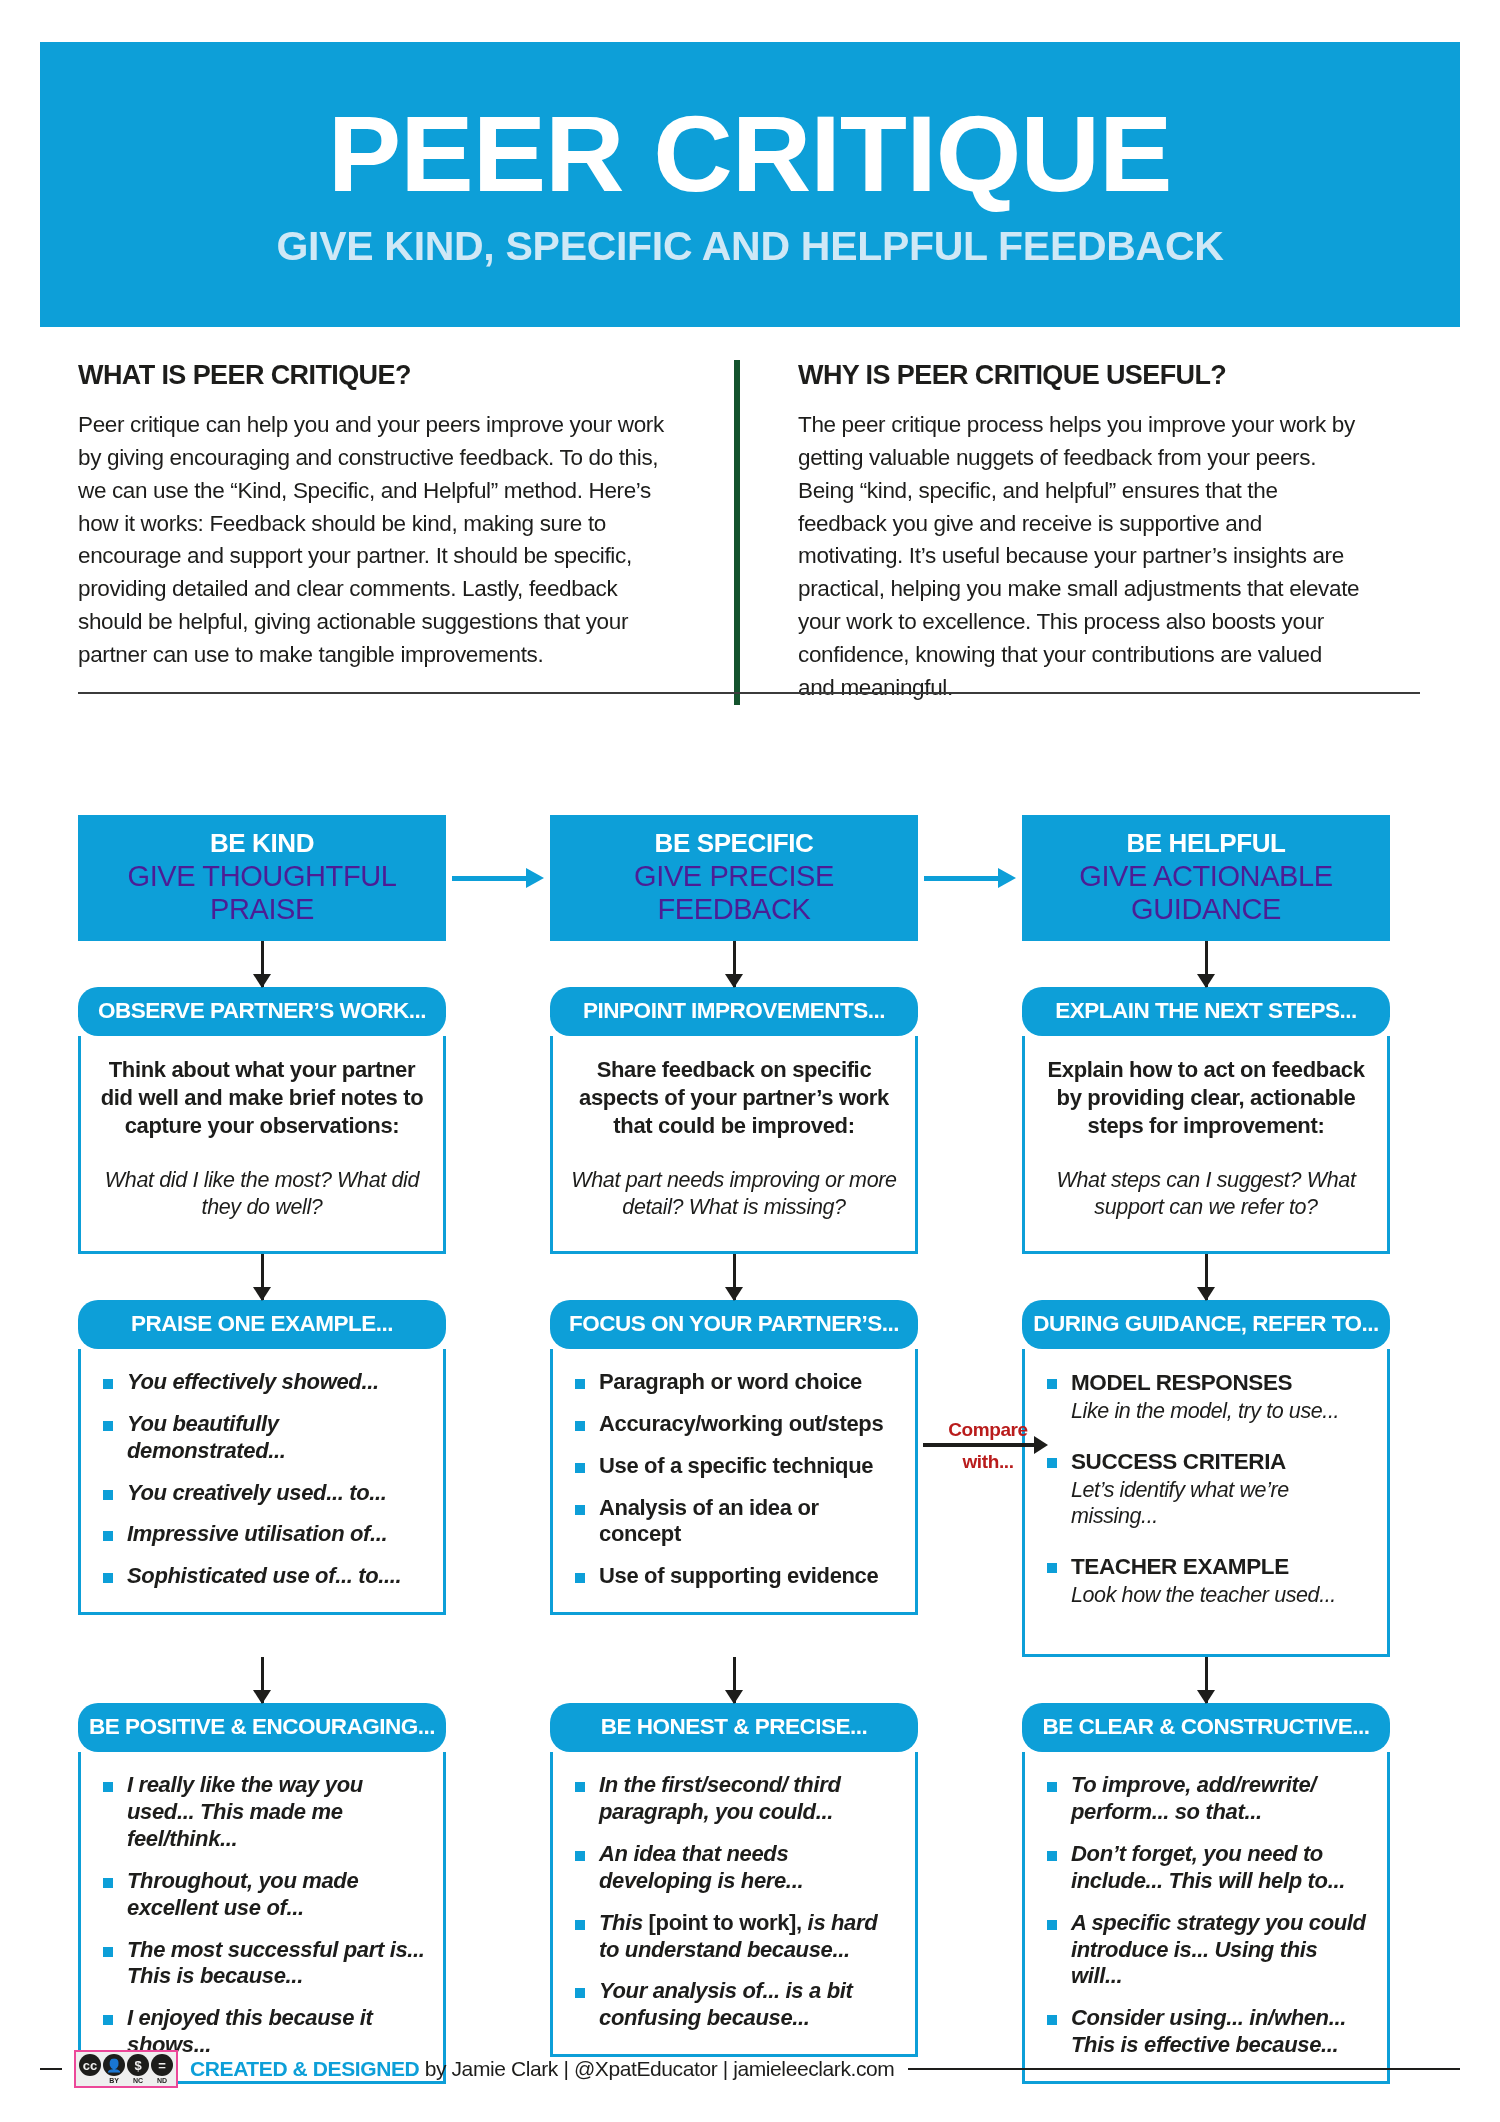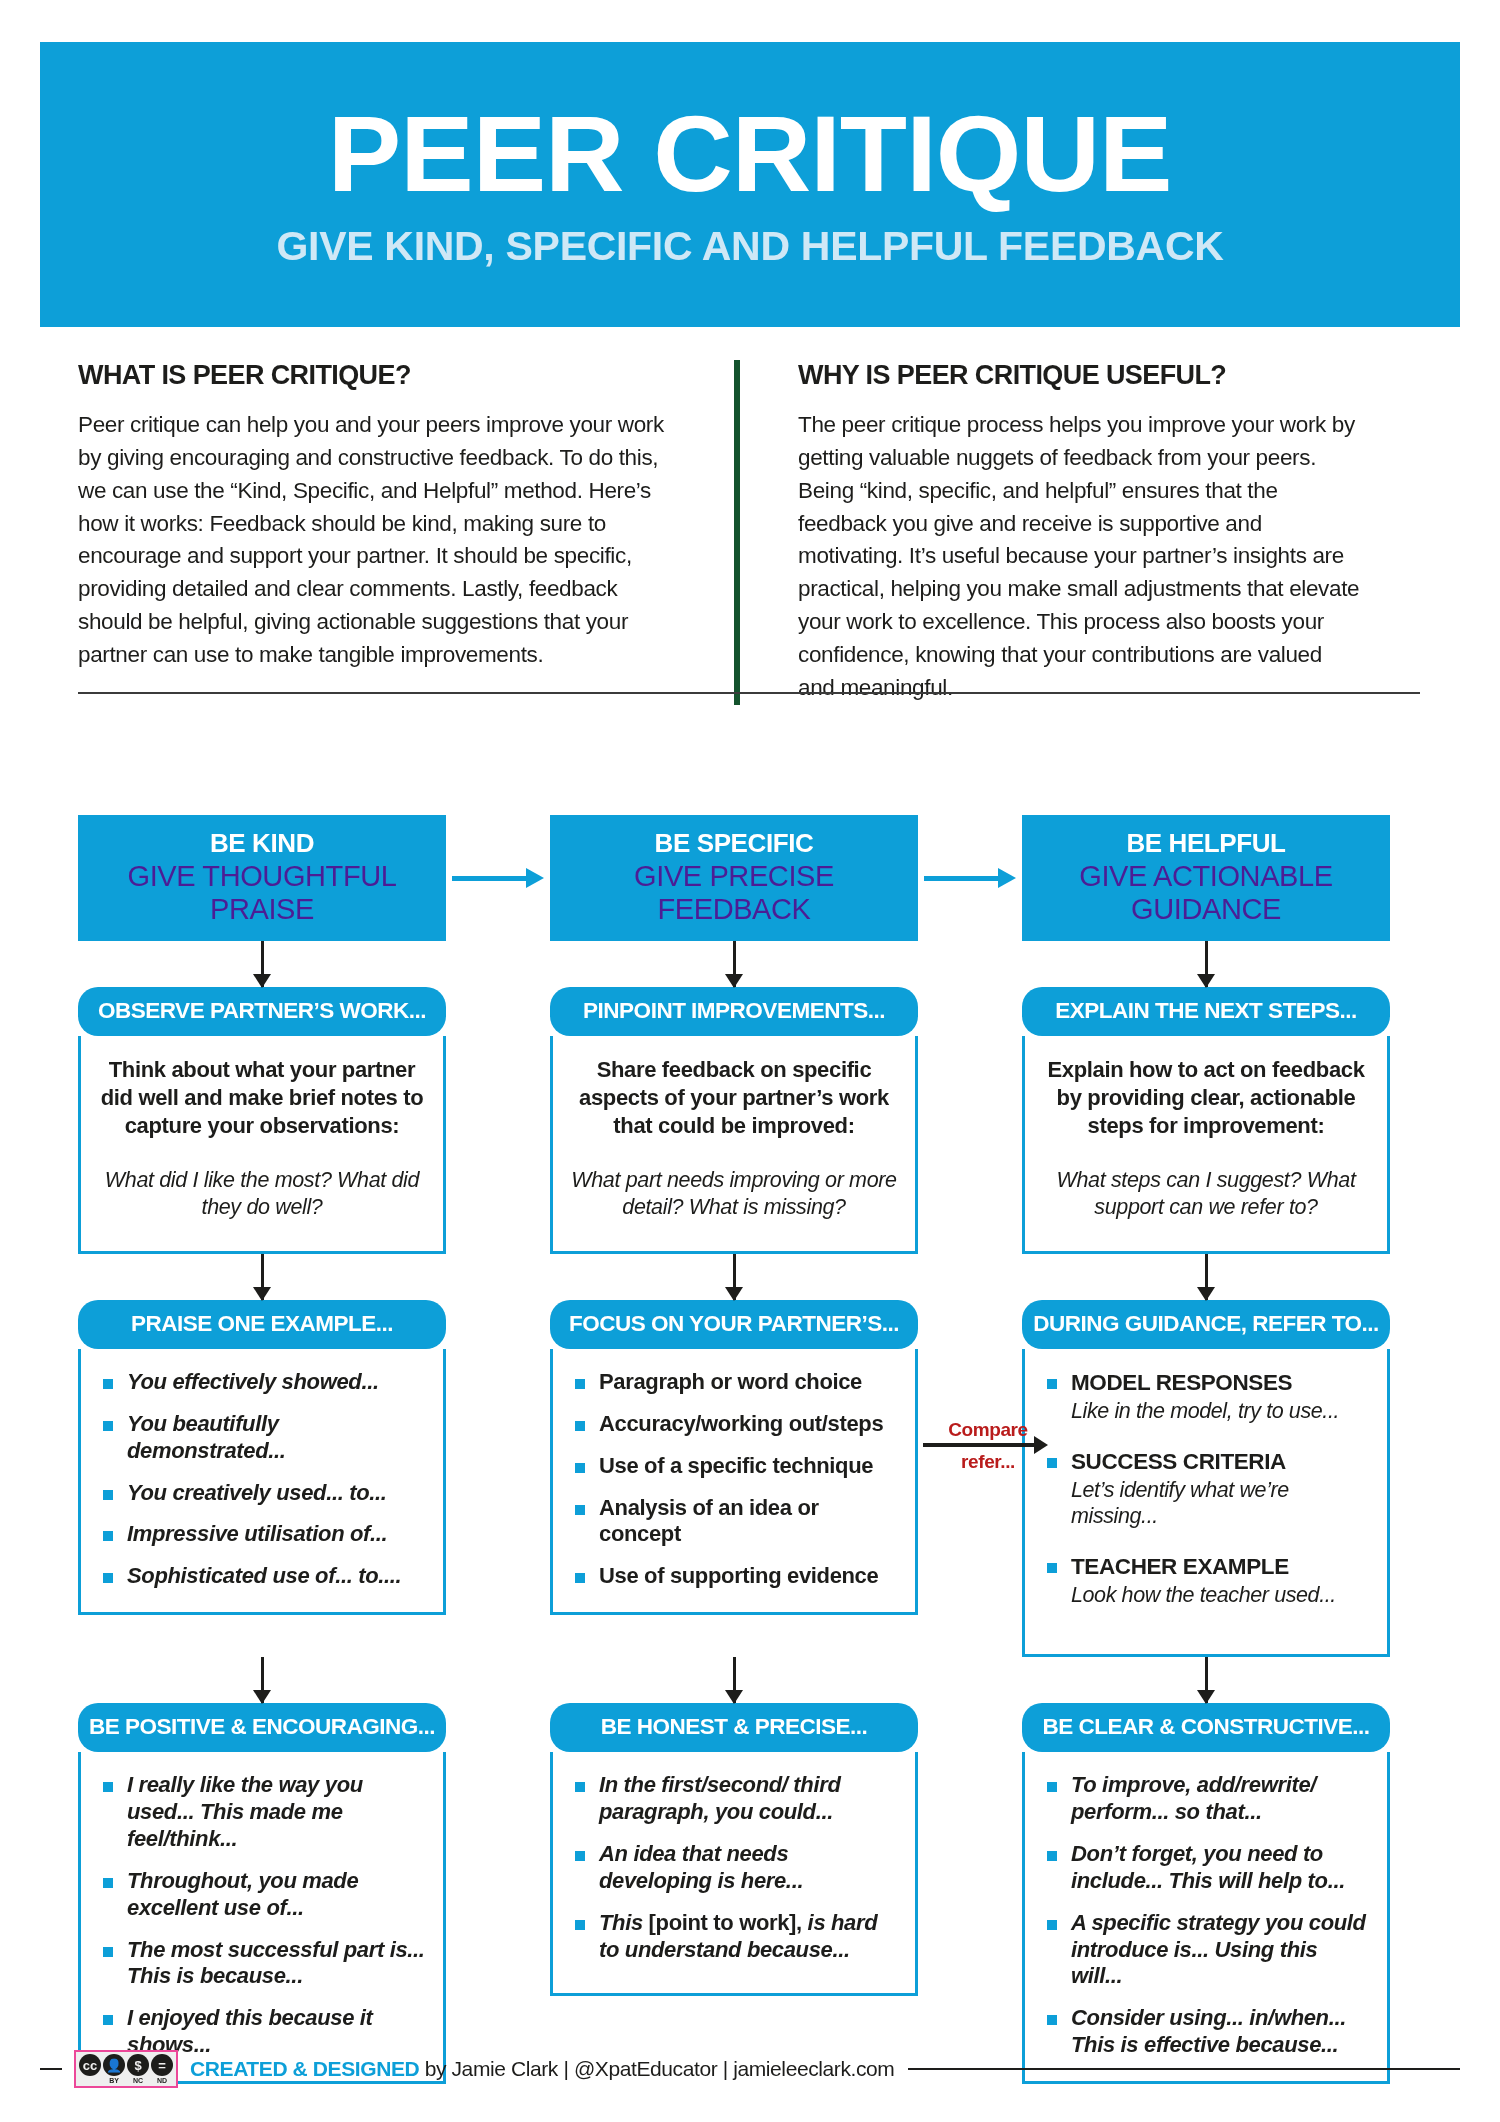--- a/index.html
+++ b/index.html
@@ -489,20 +489,21 @@
       </div>
       <div class="flow-gap"></div>
       <div class="flow-col">
         <div class="card">
           <div class="card-head">BE HONEST &amp; PRECISE...</div>
           <div class="card-body" style="min-height:244px">
             <ul class="bullets italic">
               <li>In the first/second/ third paragraph, you could...</li>
               <li>An idea that needs developing is here...</li>
               <li><span>This </span><span class="upright">[point to work],</span><span> is hard to understand because...</span></li>
+              <li>Your analysis of... is a bit confusing because...</li>
             </ul>
           </div>
         </div>
       </div>
       <div class="flow-gap"></div>
       <div class="flow-col">
         <div class="card">
           <div class="card-head">BE CLEAR &amp; CONSTRUCTIVE...</div>
           <div class="card-body" style="min-height:244px">
             <ul class="bullets italic">
@@ -514,21 +515,21 @@
           </div>
         </div>
       </div>
     </div>
 
   </div>
 
   <div class="compare">
     <div>Compare</div>
     <div class="line"></div>
-    <div>refer...</div>
+    <div>with...</div>
   </div>
 
   <div class="footer">
     <div class="rule"></div>
     <div class="cc-badge">
       <div class="cc-pair">
         <div class="cc-circle">cc</div>
         <div class="cc-lbl" style="visibility:hidden">x</div>
       </div>
       <div class="cc-pair">

